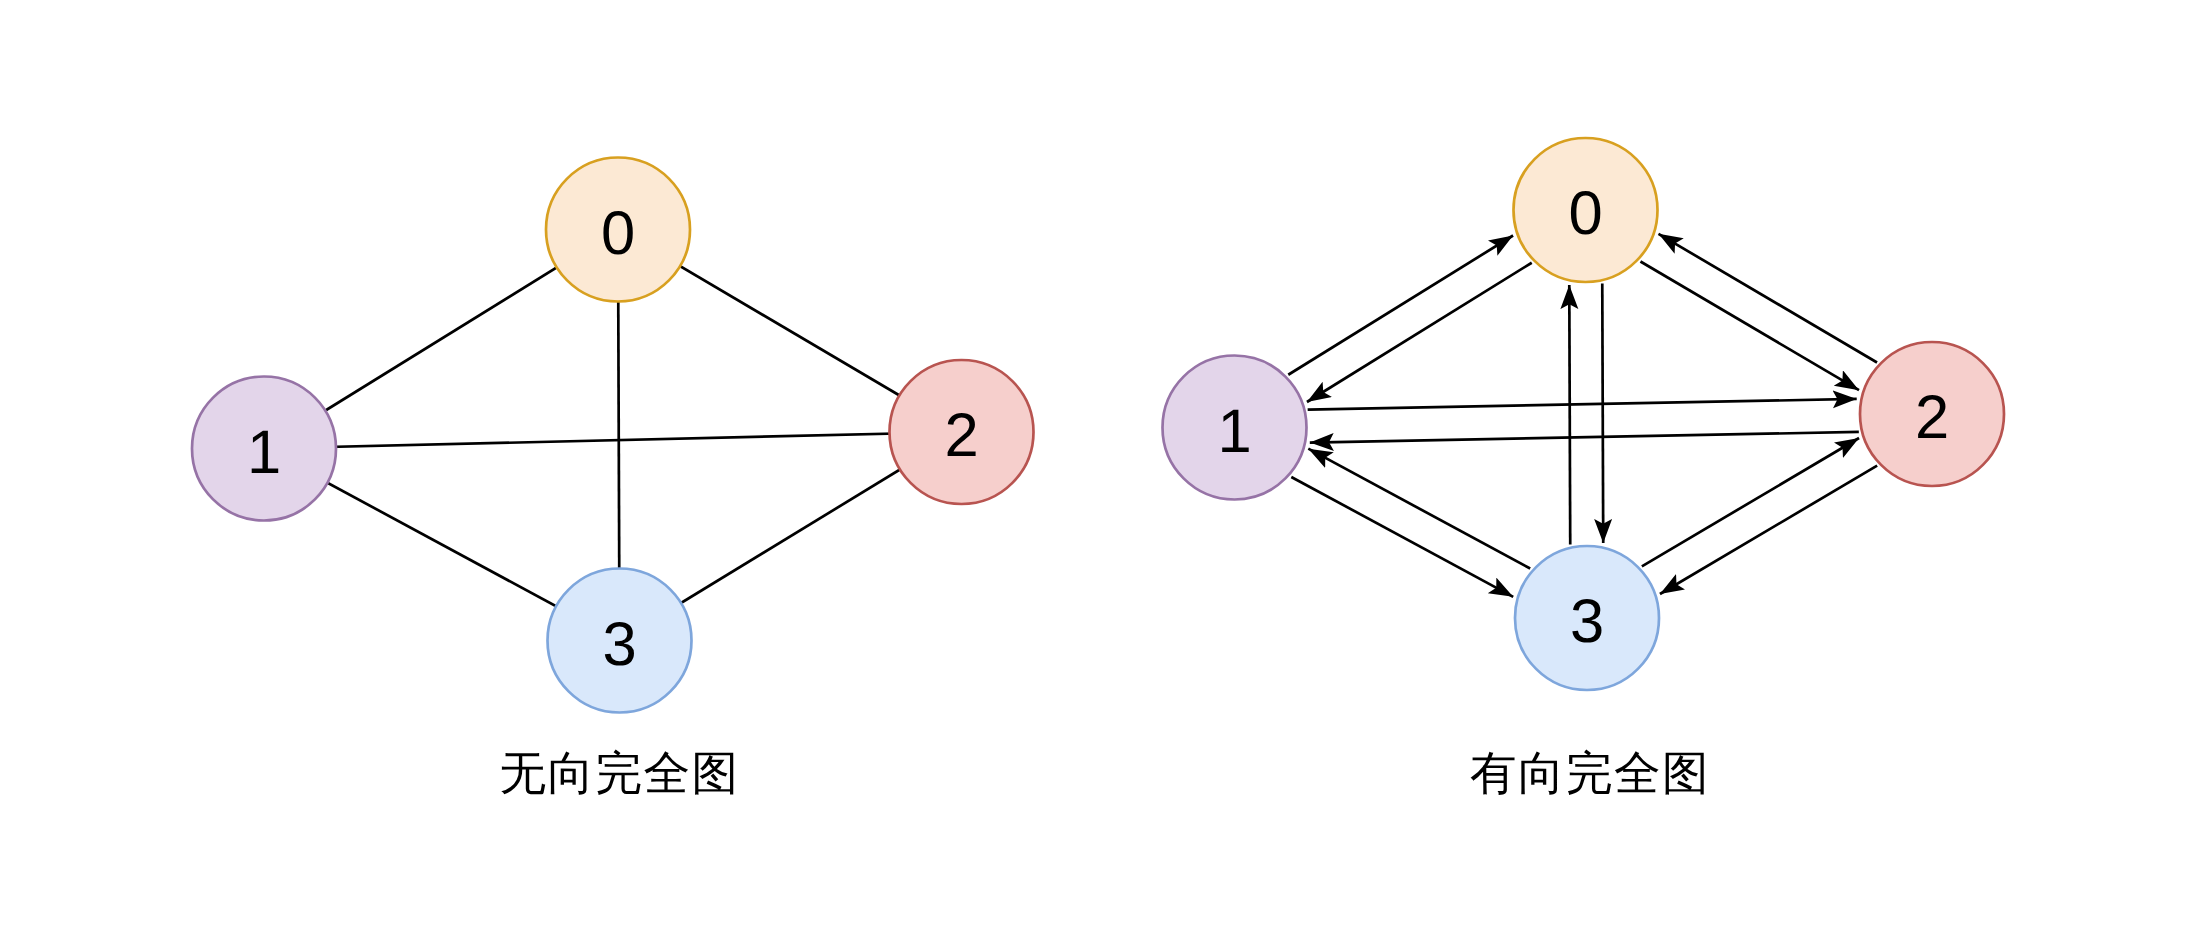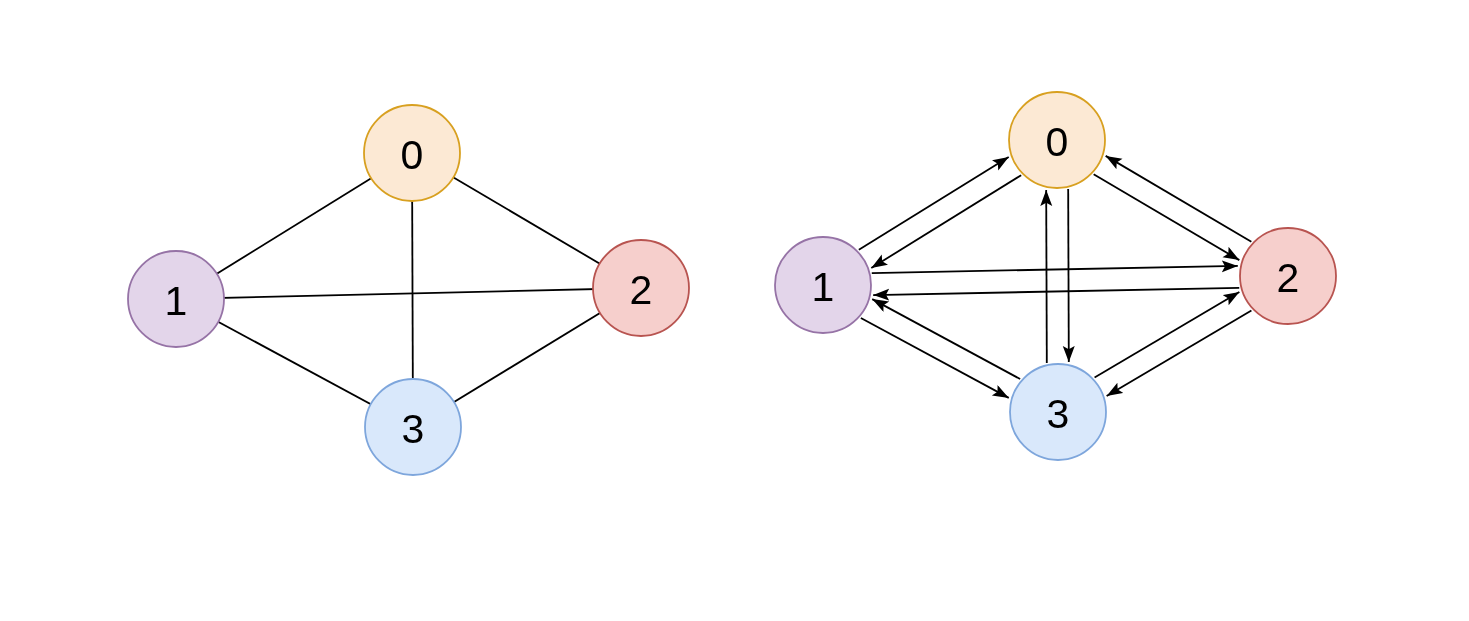--- a/index.html
+++ b/index.html
@@ -76,15 +76,17 @@
           <line stroke="#000000" stroke-width="1.8" marker-end="url(#arrowhead)" x1="1046.8199284982816" y1="363.0407720524878" x2="1046.1838966267492" y2="190.0401029956889"></line>
           <line stroke="#000000" stroke-width="1.8" marker-end="url(#arrowhead)" x1="1068.1800715017184" y1="188.95922794751223" x2="1068.8161033732508" y2="361.95989700431113"></line>
           <line stroke="#000000" stroke-width="1.8" marker-end="url(#arrowhead)" x1="1020.1221331508741" y1="379.02626495284636" x2="872.2172677866631" y2="299.09469941559195"></line>
           <line stroke="#000000" stroke-width="1.8" marker-end="url(#arrowhead)" x1="860.8778668491259" y1="317.97373504715364" x2="1008.7827322133369" y2="397.90530058440805"></line>
           <line stroke="#000000" stroke-width="1.8" marker-end="url(#arrowhead)" x1="1094.5793003297897" y1="377.59135592059687" x2="1239.3623299482354" y2="291.9805210157768"></line>
           <line stroke="#000000" stroke-width="1.8" marker-end="url(#arrowhead)" x1="1251.4206996702103" y1="310.40864407940313" x2="1106.6376700517646" y2="396.0194789842232"></line>
         </g>
       </g>
   </svg>
 
+  <div class="graph-title" id="title-undirected">无向完全图</div>
 
+  <div class="graph-title" id="title-directed">有向完全图</div>
 
 </div>
 
 </body></html>

